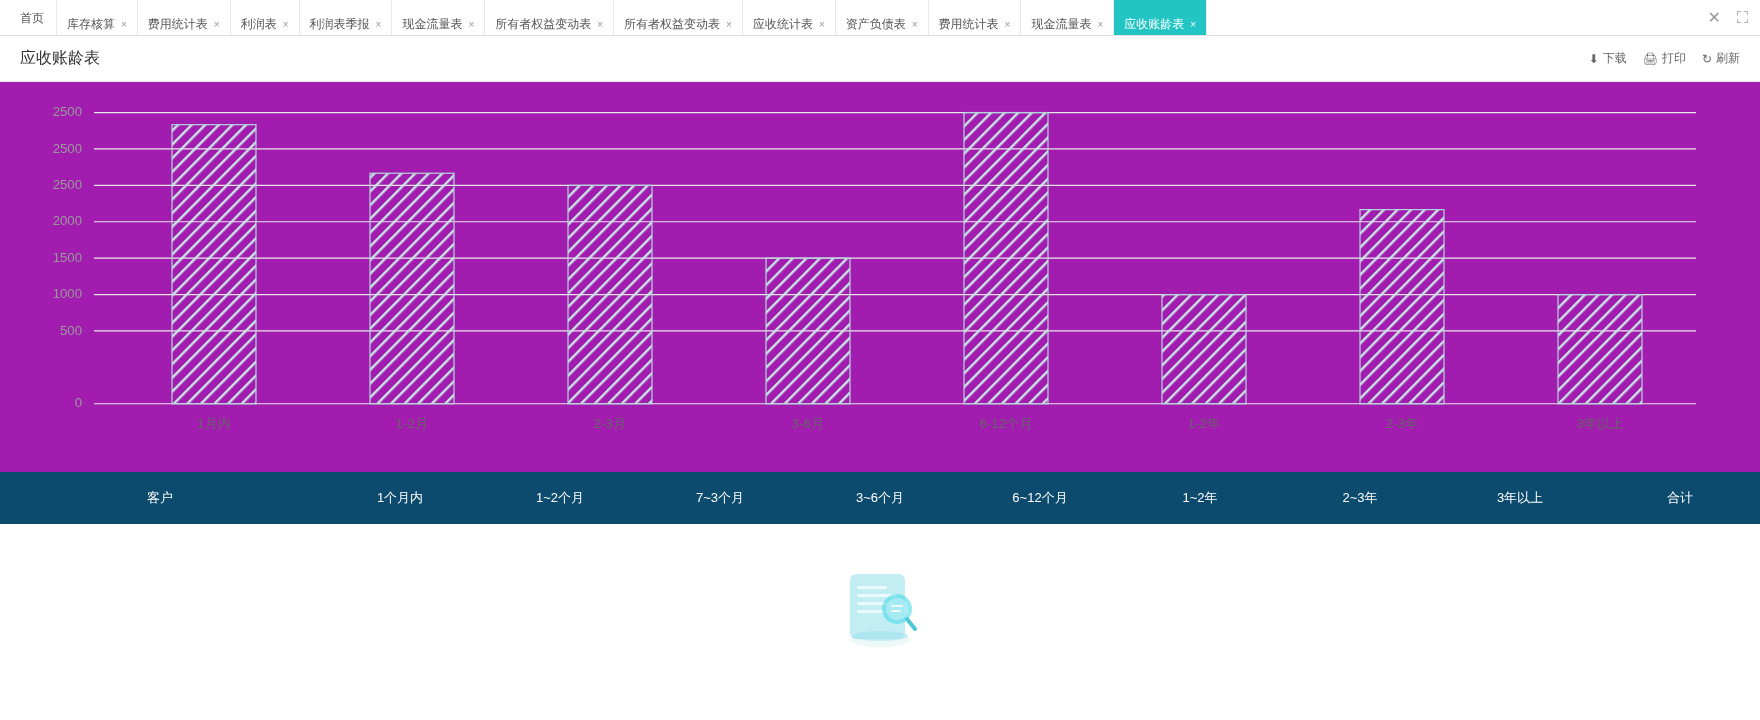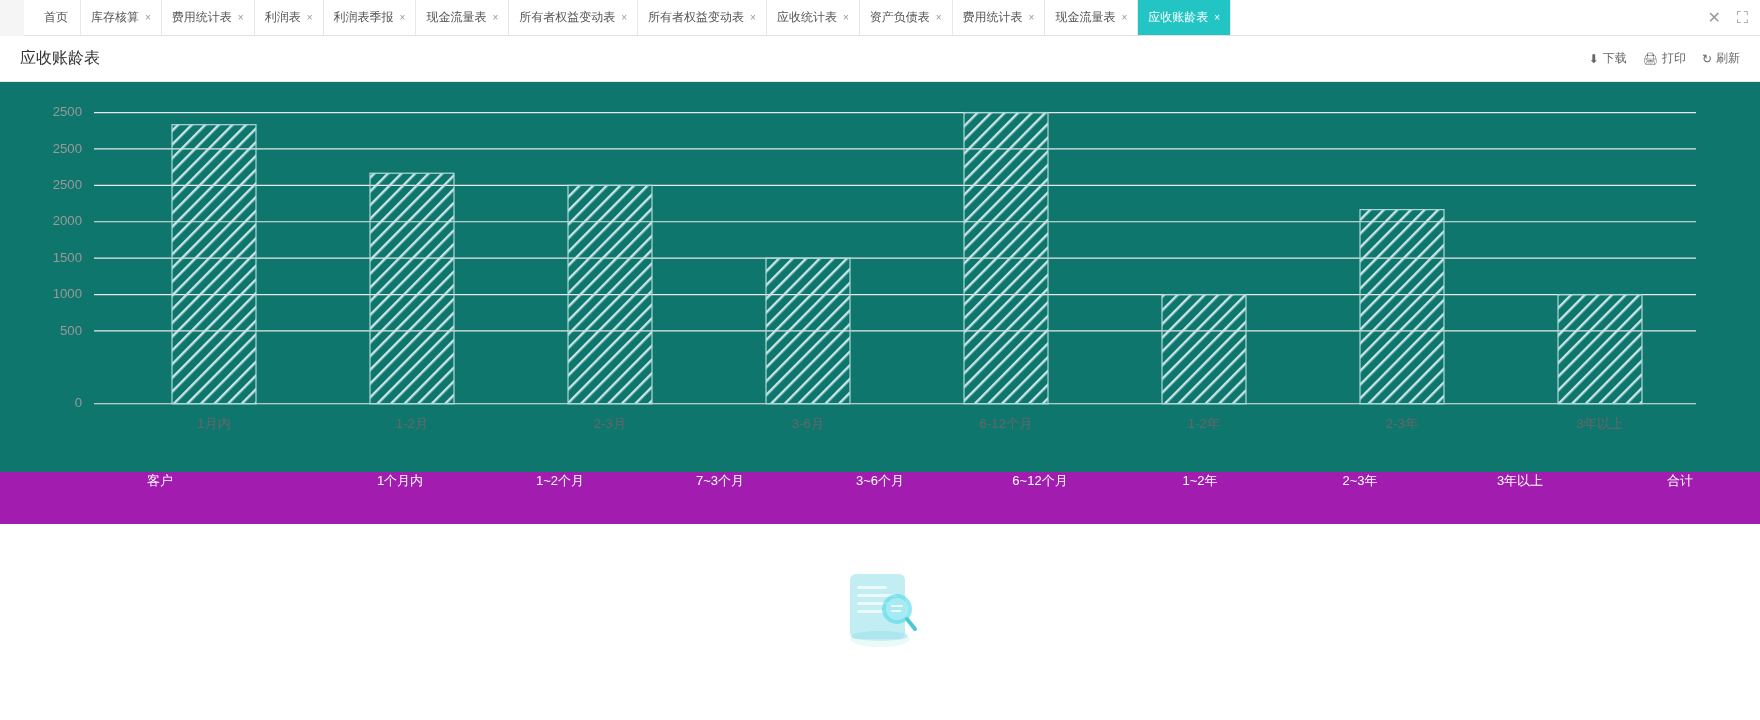--- a/index.html
+++ b/index.html
@@ -1,28 +1,26 @@
 <!DOCTYPE html>
 <html><head>
   <meta charset="utf-8">
   <style>
     * { margin: 0; padding: 0; box-sizing: border-box; }
     body { font-family: 'Microsoft YaHei', Arial, sans-serif; font-size: 12px; background: #f5f5f5; overflow: hidden; }
 
     
     .tab-bar {
       display: flex;
-      align-items: center;
       background: #fff;
       border-bottom: 1px solid #e0e0e0;
       height: 36px;
       padding: 0 8px;
       overflow: hidden;
       white-space: nowrap;
-      margin-left: 24px;
     }
     .tab-item {
       display: inline-flex;
       align-items: center;
       padding: 0 10px;
       height: 48px;
       font-size: 12px;
       color: #555;
       cursor: pointer;
       border-right: 1px solid #e8e8e8;
@@ -96,32 +94,33 @@
       background: #fff;
       margin: 0;
       height: calc(720px - 36px - 46px);
       overflow: hidden;
     }
 
     
     .chart-area {
       padding: 16px 40px 10px 40px;
       height: 390px;
-      background: #0f766e;
+      background: #a21caf;
     }
     .chart-svg {
       width: 100%;
       height: 100%;
     }
 
     
     .table-header {
       display: flex;
-      background: #a21caf;
+      background: #0c4a6e;
       height: 52px;
+      align-items: center;
     }
     .table-header-cell {
       flex: 1;
       text-align: center;
       color: #fff;
       font-size: 13px;
       font-weight: 500;
     }
     .table-header-cell.customer-col {
       flex: 2;

